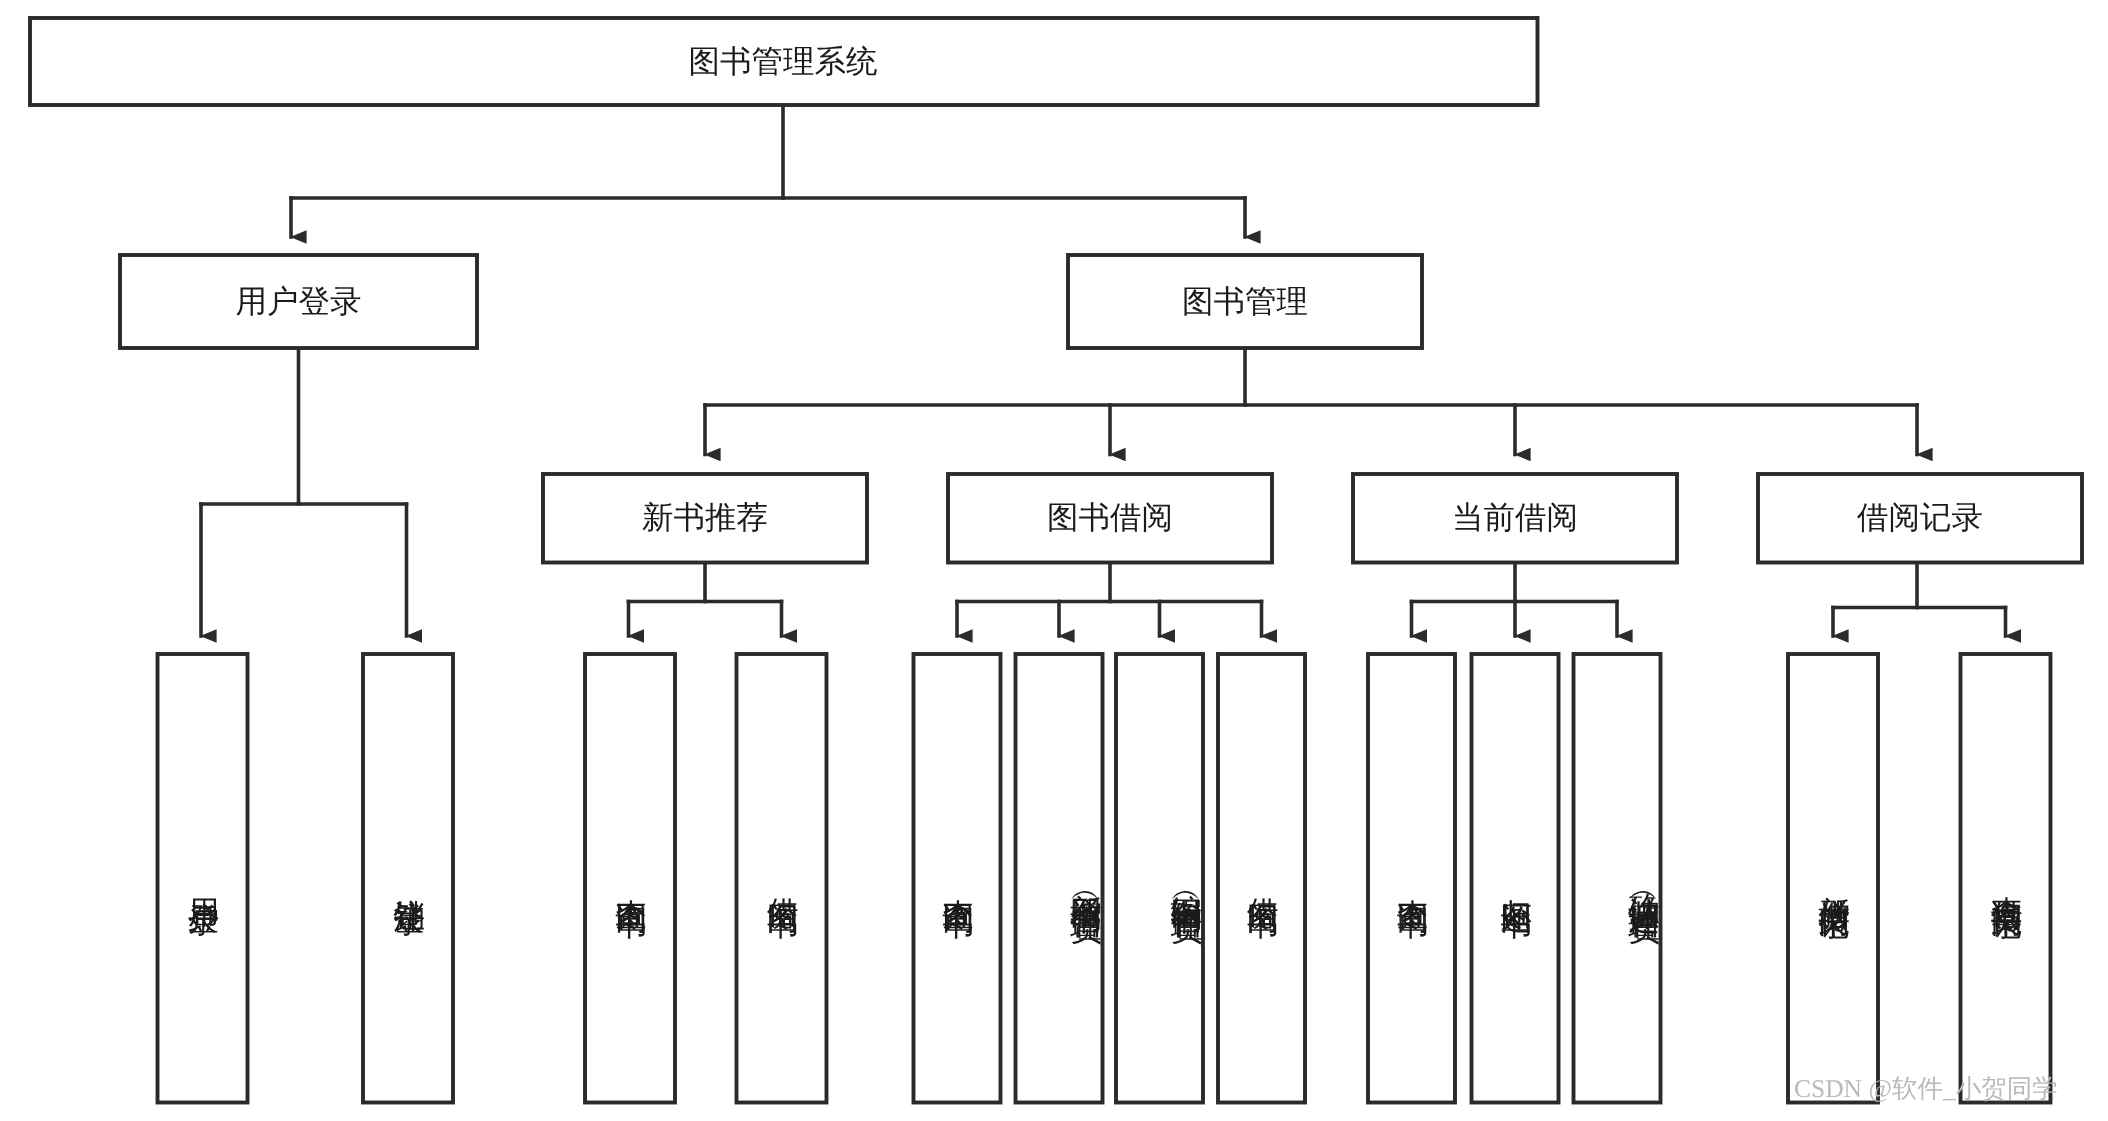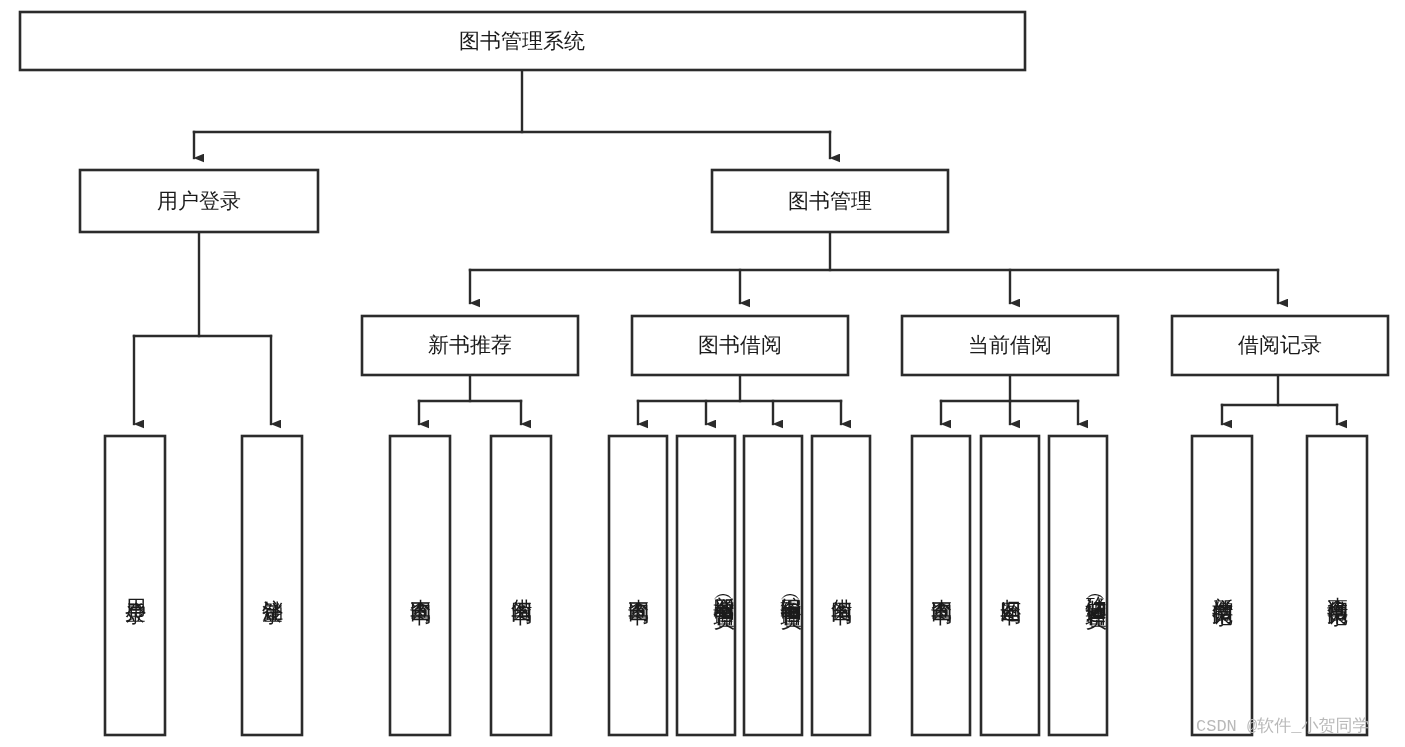--- a/index.html
+++ b/index.html
@@ -57,21 +57,21 @@
     display: flex;
     align-items: flex-start;
     justify-content: center;
     pointer-events: none;
   }
   .vert-label.centered {
     align-items: center;
   }
   .watermark {
     position: absolute;
-    font-family: Liberation Mono, monospace;
+    font-family: Liberation Serif, serif;
     font-size: 17px;
     color: #b9b9b9;
     white-space: nowrap;
   }
 </style>
 </head>
 <body>
 
 <div id="diagram-root">
 

